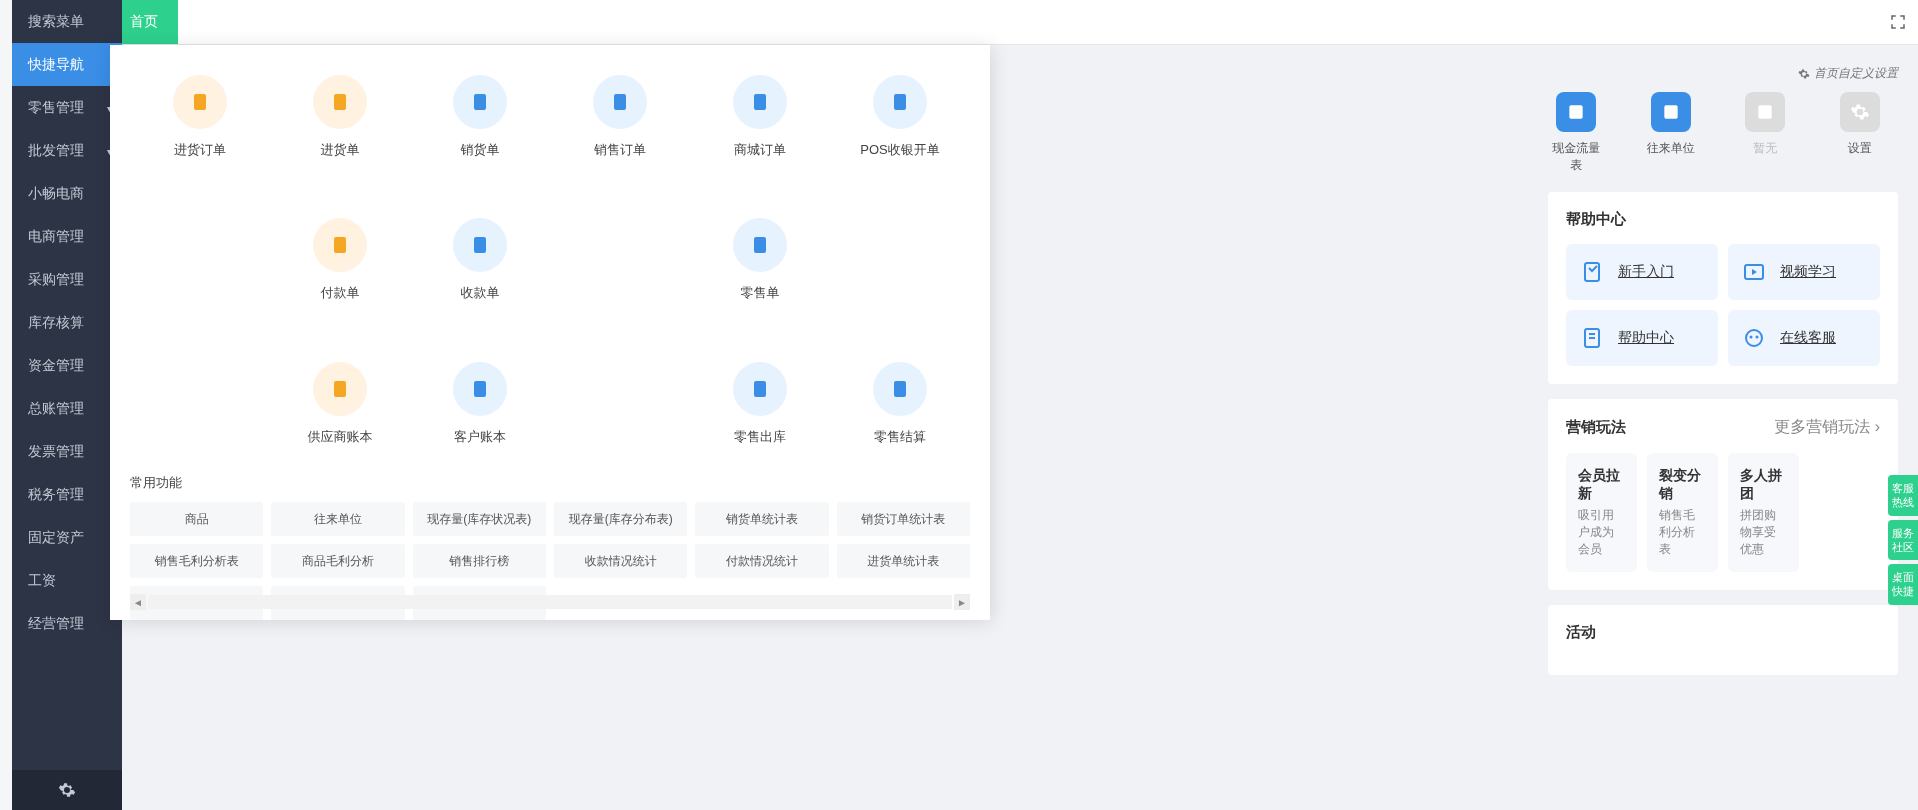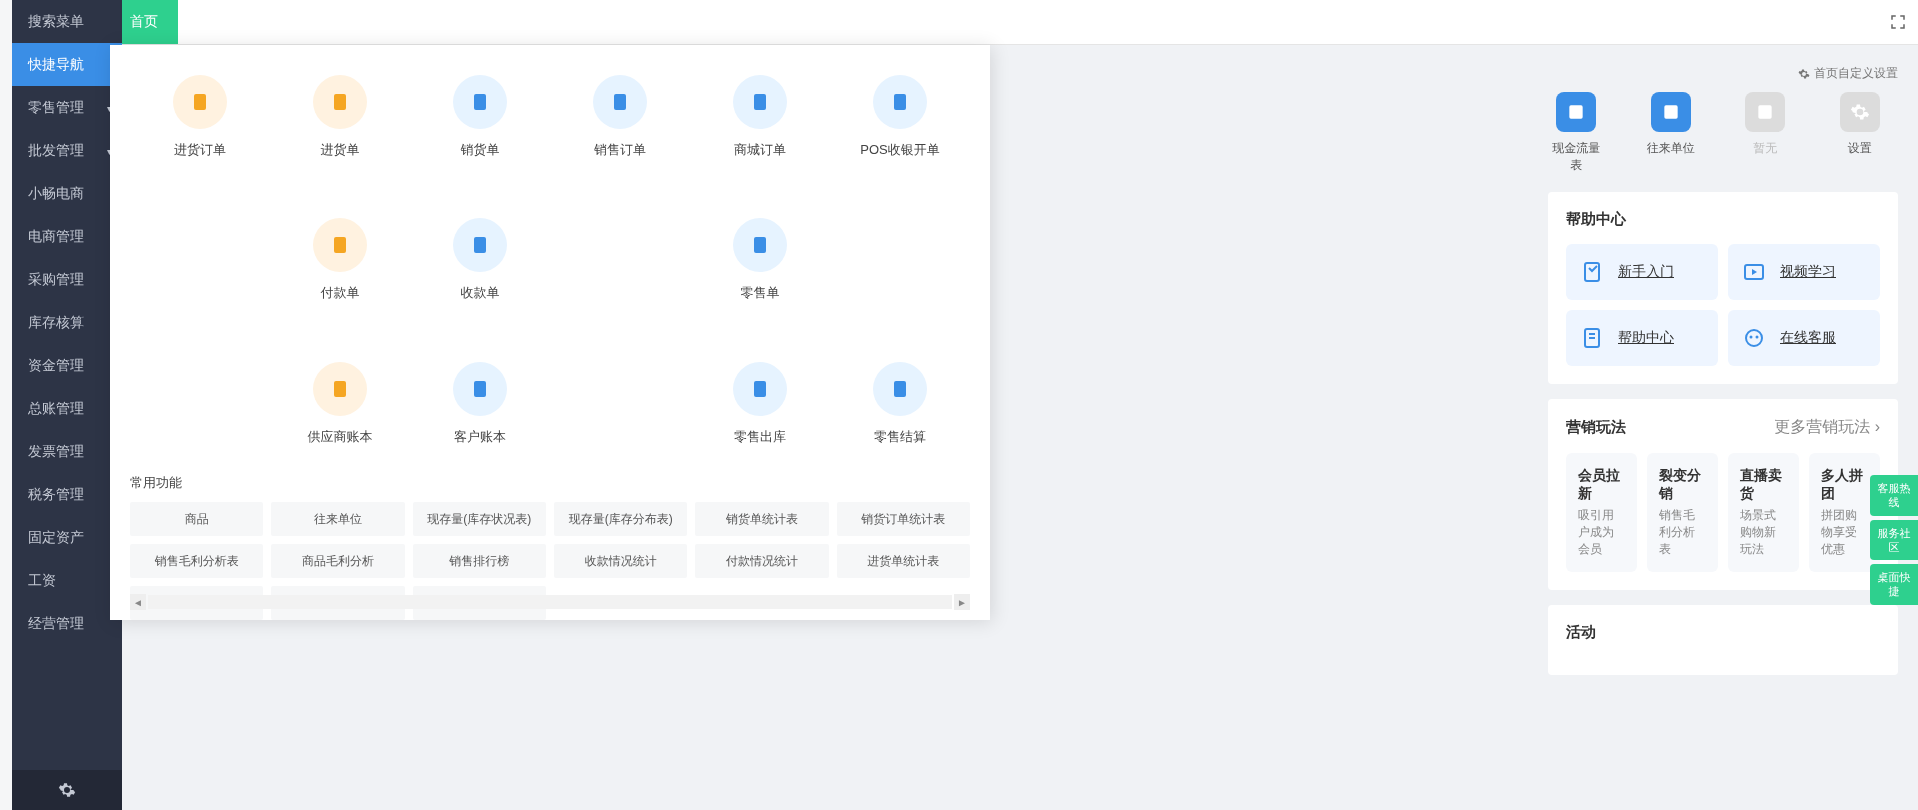--- a/index.html
+++ b/index.html
@@ -26,21 +26,21 @@
     
     .right-col { position: absolute; right: 20px; top: 20px; width: 350px; }
     .quick-row { display: flex; gap: 38px; margin-bottom: 18px; justify-content: flex-end; padding-right: 10px; }
     .quick-item { width: 80px; text-align: center; cursor: pointer; }
     .quick-icon { width: 40px; height: 40px; margin: 0 auto 8px; border-radius: 8px; display: flex; align-items: center; justify-content: center; }
     .quick-icon.blue { background: #3a8ee6; }
     .quick-icon.gray { background: #dcdcdc; }
     .quick-icon svg { width: 20px; height: 20px; fill: #fff; }
     .quick-label { font-size: 12px; color: #555; }
     .quick-label.muted { color: #bbb; }
-    .home-settings { text-align: right; font-size: 12px; color: #777; margin-bottom: 10px; cursor: pointer; }
+    .home-settings { text-align: right; font-size: 12px; color: #777; margin-bottom: 10px; cursor: pointer; font-style: italic; }
     .home-settings svg { width: 12px; height: 12px; fill: #777; vertical-align: middle; margin-right: 4px; }
     
     .panel { background: #fff; border-radius: 4px; margin-bottom: 15px; padding: 18px; }
     .panel-title { font-size: 15px; font-weight: 600; color: #333; margin-bottom: 15px; display: flex; justify-content: space-between; align-items: center; }
     .panel-more { font-size: 16px; color: #888; font-weight: normal; cursor: pointer; }
     .help-grid { display: grid; grid-template-columns: 1fr 1fr; gap: 10px; }
     .help-card { background: #eef5ff; border-radius: 6px; padding: 14px 12px; display: flex; align-items: center; gap: 12px; cursor: pointer; }
     .help-card-icon { width: 28px; height: 28px; display: flex; align-items: center; justify-content: center; }
     .help-card-icon svg { width: 24px; height: 24px; fill: #3a8ee6; }
     .help-card-label { font-size: 14px; color: #333; text-decoration: underline; }
@@ -63,21 +63,21 @@
     .flow-label { font-size: 13px; color: #444; }
     
     .common-title { font-size: 13px; color: #444; margin: 4px 0 10px; }
     .common-grid { display: grid; grid-template-columns: repeat(6, 1fr); gap: 8px; }
     .common-btn { height: 34px; background: #f6f7f8; border: none; font-size: 12px; color: #555; cursor: pointer; border-radius: 2px; }
     .flyout-scroll { position: absolute; bottom: 10px; left: 20px; right: 20px; height: 16px; display: flex; align-items: center; }
     .scroll-arrow { width: 16px; height: 16px; background: #eee; display: flex; align-items: center; justify-content: center; font-size: 10px; color: #888; cursor: pointer; }
     .scroll-track { flex: 1; height: 14px; background: #f2f2f2; margin: 0 2px; position: relative; }
     
     
-    .float-btns { position: absolute; right: 0; top: 475px; width: 48px; z-index: 30; }
+    .float-btns { position: absolute; right: 0; top: 475px; width: 30px; z-index: 30; }
     .float-btn { background: #2ed08e; color: #fff; font-size: 11px; padding: 6px 4px; text-align: center; margin-bottom: 4px; border-radius: 4px 0 0 4px; cursor: pointer; line-height: 1.3; }
   </style>
 </head>
 <body>
 
 <div class="sidebar">
   <div id="sidebar-items">
       <div class="sidebar-item">搜索菜单</div>
       <div class="sidebar-item active">快捷导航</div>
       <div class="sidebar-item">零售管理<span class="chev">▾</span></div>
@@ -204,24 +204,20 @@
       <div class="promo-grid" id="promo-grid">
           <div class="promo-card">
             <div class="promo-title">会员拉新</div>
             <div class="promo-sub">吸引用户成为会员</div>
           </div>
           <div class="promo-card">
             <div class="promo-title">裂变分销</div>
             <div class="promo-sub">销售毛利分析表</div>
           </div>
           <div class="promo-card">
-            <div class="promo-title">直播卖货</div>
-            <div class="promo-sub">场景式购物新玩法</div>
-          </div>
-          <div class="promo-card">
             <div class="promo-title">多人拼团</div>
             <div class="promo-sub">拼团购物享受优惠</div>
           </div>
         </div>
     </div>
 
     <div class="panel">
       <div class="panel-title">活动</div>
     </div>
   </div>

